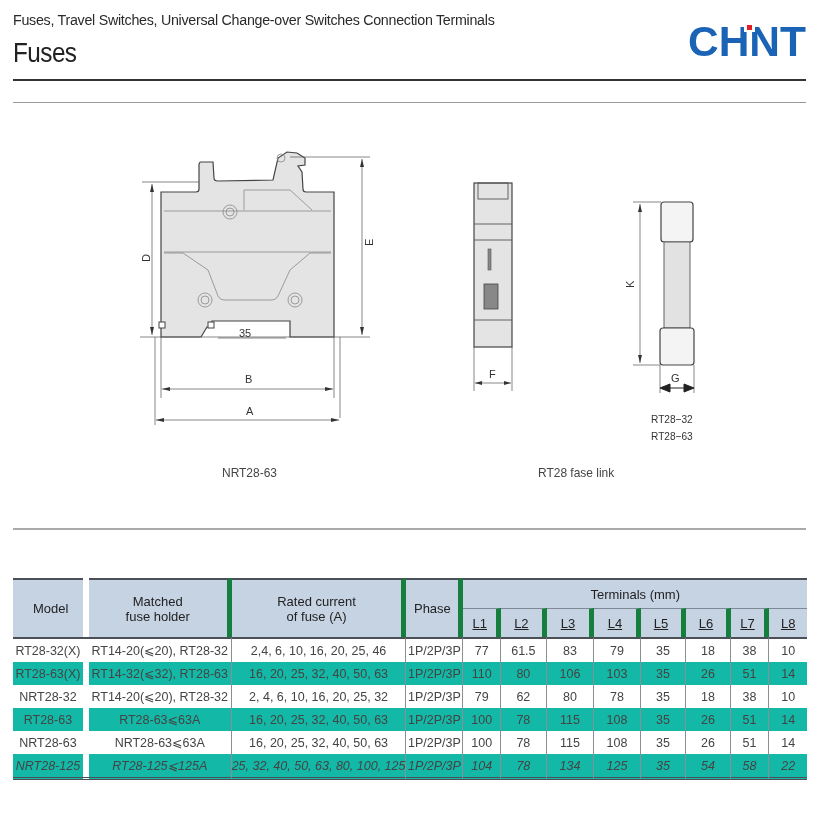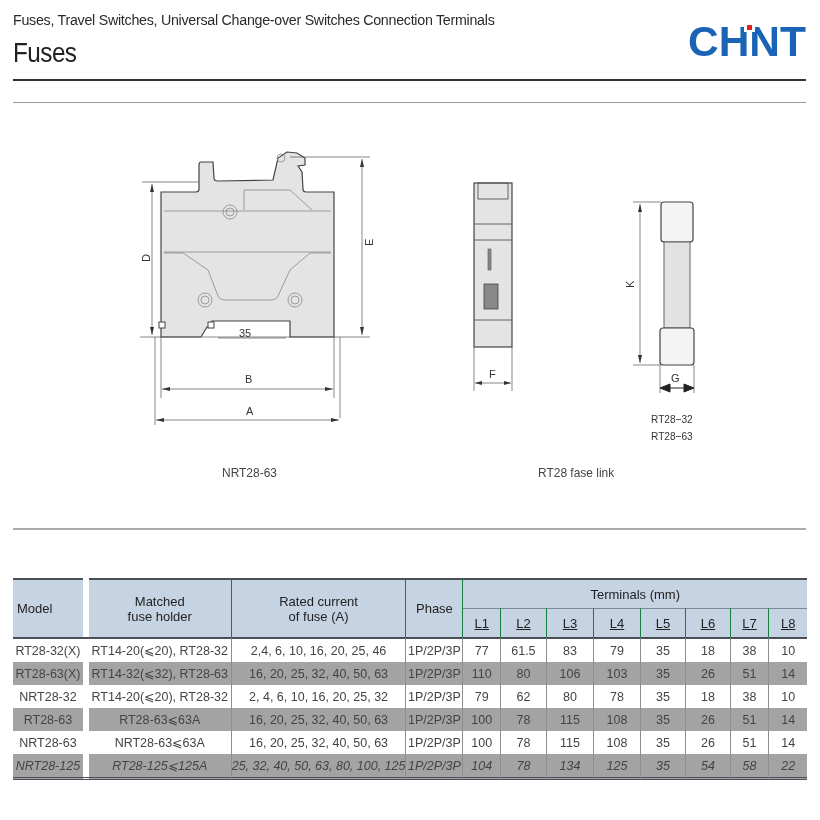--- a/index.html
+++ b/index.html
@@ -8,27 +8,27 @@
   .title { position:absolute; left:13px; top:38px; font-size:27px; color:#222; letter-spacing:-0.6px; transform:scaleX(0.9); transform-origin:left top; }
   .logo { position:absolute; left:688px; top:20px; width:120px; height:42px; }
   .rule1 { position:absolute; left:13px; top:79px; width:793px; height:2px; background:#333; }
   .rule2 { position:absolute; left:13px; top:102px; width:793px; height:1px; background:#999; }
   .rule3 { position:absolute; left:13px; top:528px; width:793px; height:2px; background:#aaa; }
   .drawing { position:absolute; left:0; top:110px; width:820px; height:410px; }
   .cap { position:absolute; font-size:13px; color:#444; transform:scaleX(0.92); transform-origin:left top; white-space:nowrap; }
   .cap.small { font-size:11px; color:#333; }
 
   table.spec { position:absolute; left:13px; top:578px; width:794px; border-collapse:separate; border-spacing:0; font-size:12.5px; }
-  table.spec th { background:#c6d3e3; color:#222; font-weight:normal; font-size:13px; border-right:1px solid #15803d; height:28px; padding:0; }
+  table.spec th { background:#c6d3e3; color:#222; font-weight:normal; font-size:13px; border-right:5px solid #15803d; height:28px; padding:0; }
   table.spec th.top { border-top:2px solid #4a4f58; }
   table.spec th.sub { border-top:1px solid #7f8896; height:28px;text-decoration:underline; }
   table.spec th:last-child, table.spec td:last-child { border-right:none; }
   table.spec th.gap, table.spec td.gap { background:#fff !important; border-right:none; width:6px; border-top:none; }
   table.spec td { text-align:center; height:23px; padding:0; color:#444; border-right:1px solid #8a8f96; white-space:nowrap; }
-  table.spec tr.alt td { background:#a3a3a3; }
+  table.spec tr.alt td { background:#14b8a6; }
   table.spec tr.first td { border-top:2px solid #4a4f58; }
   table.spec tr.last td { border-bottom:3px double #4a4f58;font-style:italic; }
   table.spec td.model { border-right:none;margin-left:13px; }
 </style>
 </head>
 <body>
 
 <div class="supertitle">Fuses, Travel Switches, Universal Change-over Switches Connection Terminals</div>
 <div class="title">Fuses</div>
 
@@ -155,21 +155,21 @@
       <col style="width:46px">
       <col style="width:48px">
       <col style="width:47px">
       <col style="width:46px">
       <col style="width:45px">
       <col style="width:39px">
       <col style="width:38px">
   </colgroup>
   <thead>
     <tr>
-      <th class="top" rowspan="2" style="border-right:none;text-align:left;padding-left:4px;">Model</th>
+      <th class="top" rowspan="2" style="border-right:none;text-align:left;padding-left:20px;">Model</th>
       <th class="gap" rowspan="2"></th>
       <th class="top" rowspan="2"><span>Matched</span><br><span>fuse holder</span></th>
       <th class="top" rowspan="2"><span>Rated current</span><br><span>of fuse (A)</span></th>
       <th class="top" rowspan="2">Phase</th>
       <th class="top" colspan="8">Terminals (mm)</th>
     </tr>
     <tr>
       <th class="sub">L1</th>
       <th class="sub">L2</th>
       <th class="sub">L3</th>

